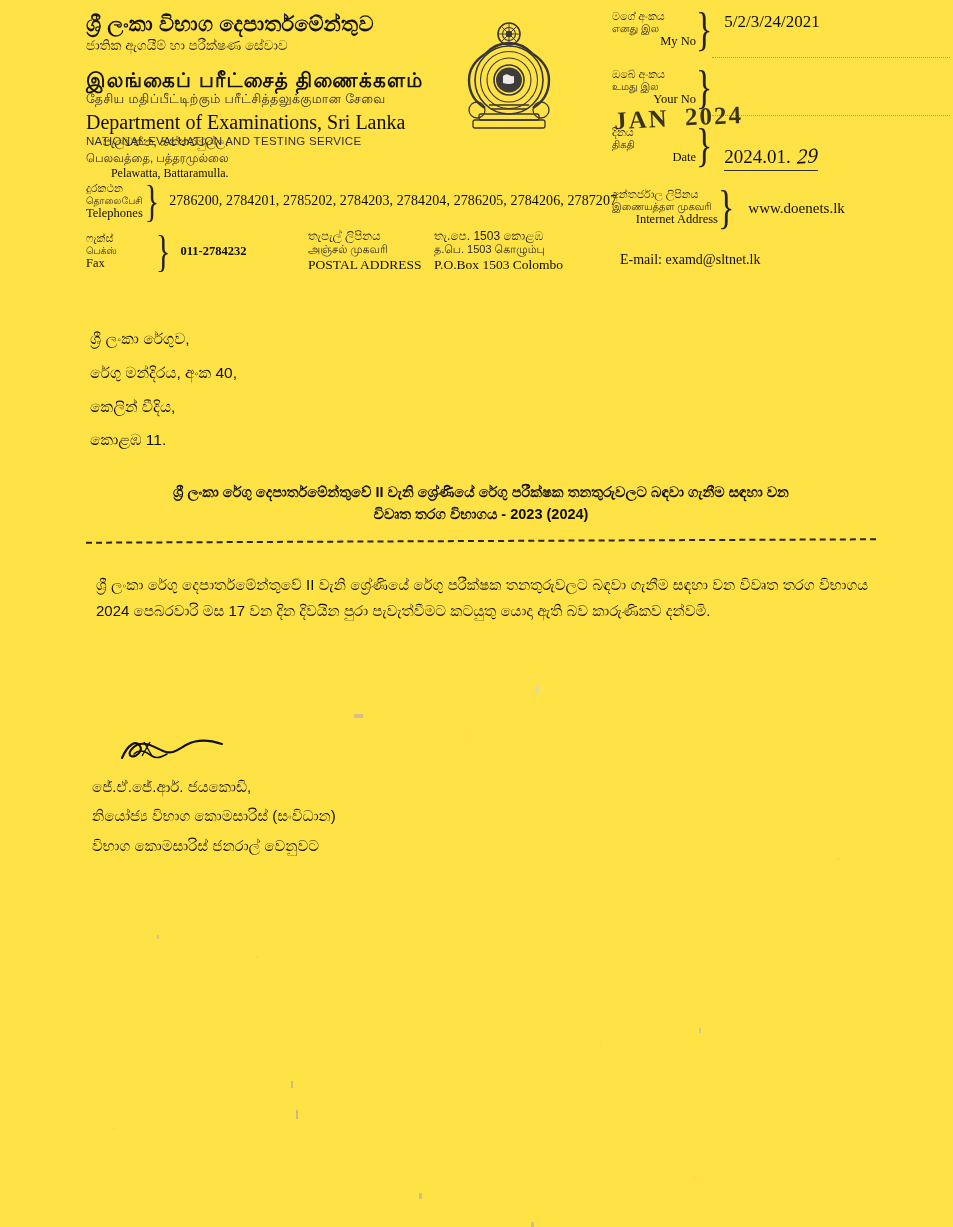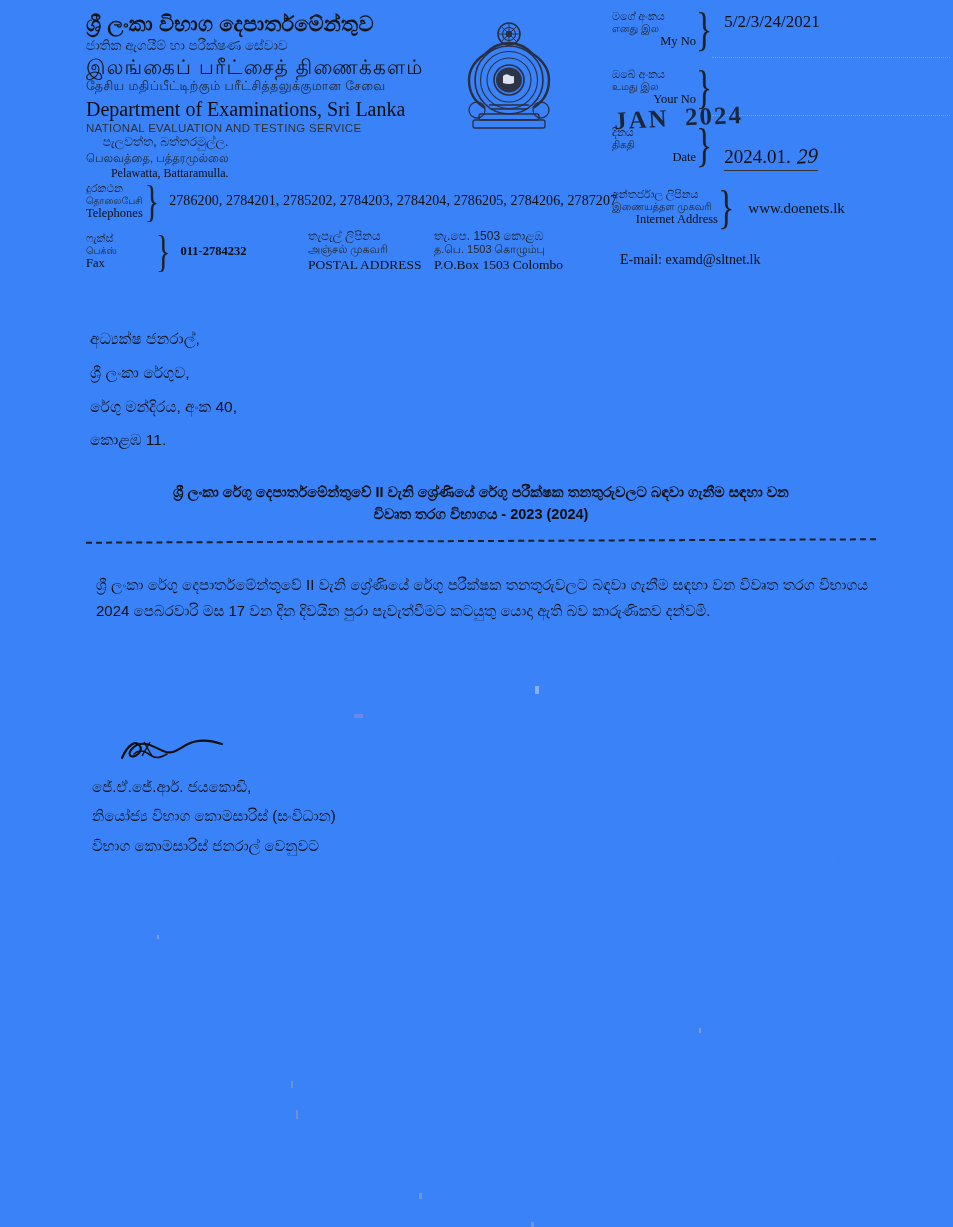--- a/index.html
+++ b/index.html
@@ -4,21 +4,21 @@
 <style>
   html, body {
     margin: 0;
     padding: 0;
     background: #ffffff;
   }
   .page {
     position: relative;
     width: 953px;
     height: 1227px;
-    background: #3b82f6;
+    background: #fde047;
     overflow: hidden;
     font-family: "Liberation Serif", serif;
     color: #141414;
     filter: contrast(1.02);
   }
   
   .scan-noise {
     position: absolute;
     inset: 0;
     pointer-events: none;
@@ -58,26 +58,26 @@
   .ln-si-sub {
     font-family: "Liberation Sans", sans-serif;
     font-size: 13.5px;
     color: #242424;
     line-height: 1.3;
     margin-top: 1px;
     white-space: nowrap;
   }
   .ln-ta-main {
     font-family: "Liberation Sans", sans-serif;
-    font-weight: normal;
+    font-weight: bold;
     font-size: 20px;
     letter-spacing: 1.2px;
     color: #161616;
     line-height: 1.2;
-    margin-top: 1px;
+    margin-top: 14px;
     white-space: nowrap;
   }
   .ln-ta-sub {
     font-family: "Liberation Sans", sans-serif;
     font-size: 12.5px;
     letter-spacing: .4px;
     color: #262626;
     line-height: 1.25;
     white-space: nowrap;
   }
@@ -479,23 +479,23 @@
         <div class="l-en">Internet Address</div>
       </div>
       <div class="ref-brace">}</div>
       <div class="web-val">www.doenets.lk</div>
     </div>
 
     <div class="email-row">E-mail: examd@sltnet.lk</div>
   </div>
 
   <div class="recipient">
-    <div>අධ්‍යක්ෂ ජනරාල්,</div>
     <div>ශ්‍රී ලංකා රේගුව,</div>
     <div>රේගු මන්දිරය, අංක 40,</div>
+    <div>කෙලින් වීදිය,</div>
     <div>කොළඹ 11.</div>
   </div>
 
   <div class="subject">
     <div>ශ්‍රී ලංකා රේගු දෙපාර්තමේන්තුවේ II වැනි ශ්‍රේණියේ රේගු පරීක්ෂක තනතුරුවලට බඳවා ගැනීම සඳහා වන</div>
     <div>විවෘත තරග විභාගය - 2023 (2024)</div>
   </div>
 
   <div class="sep"></div>
 

